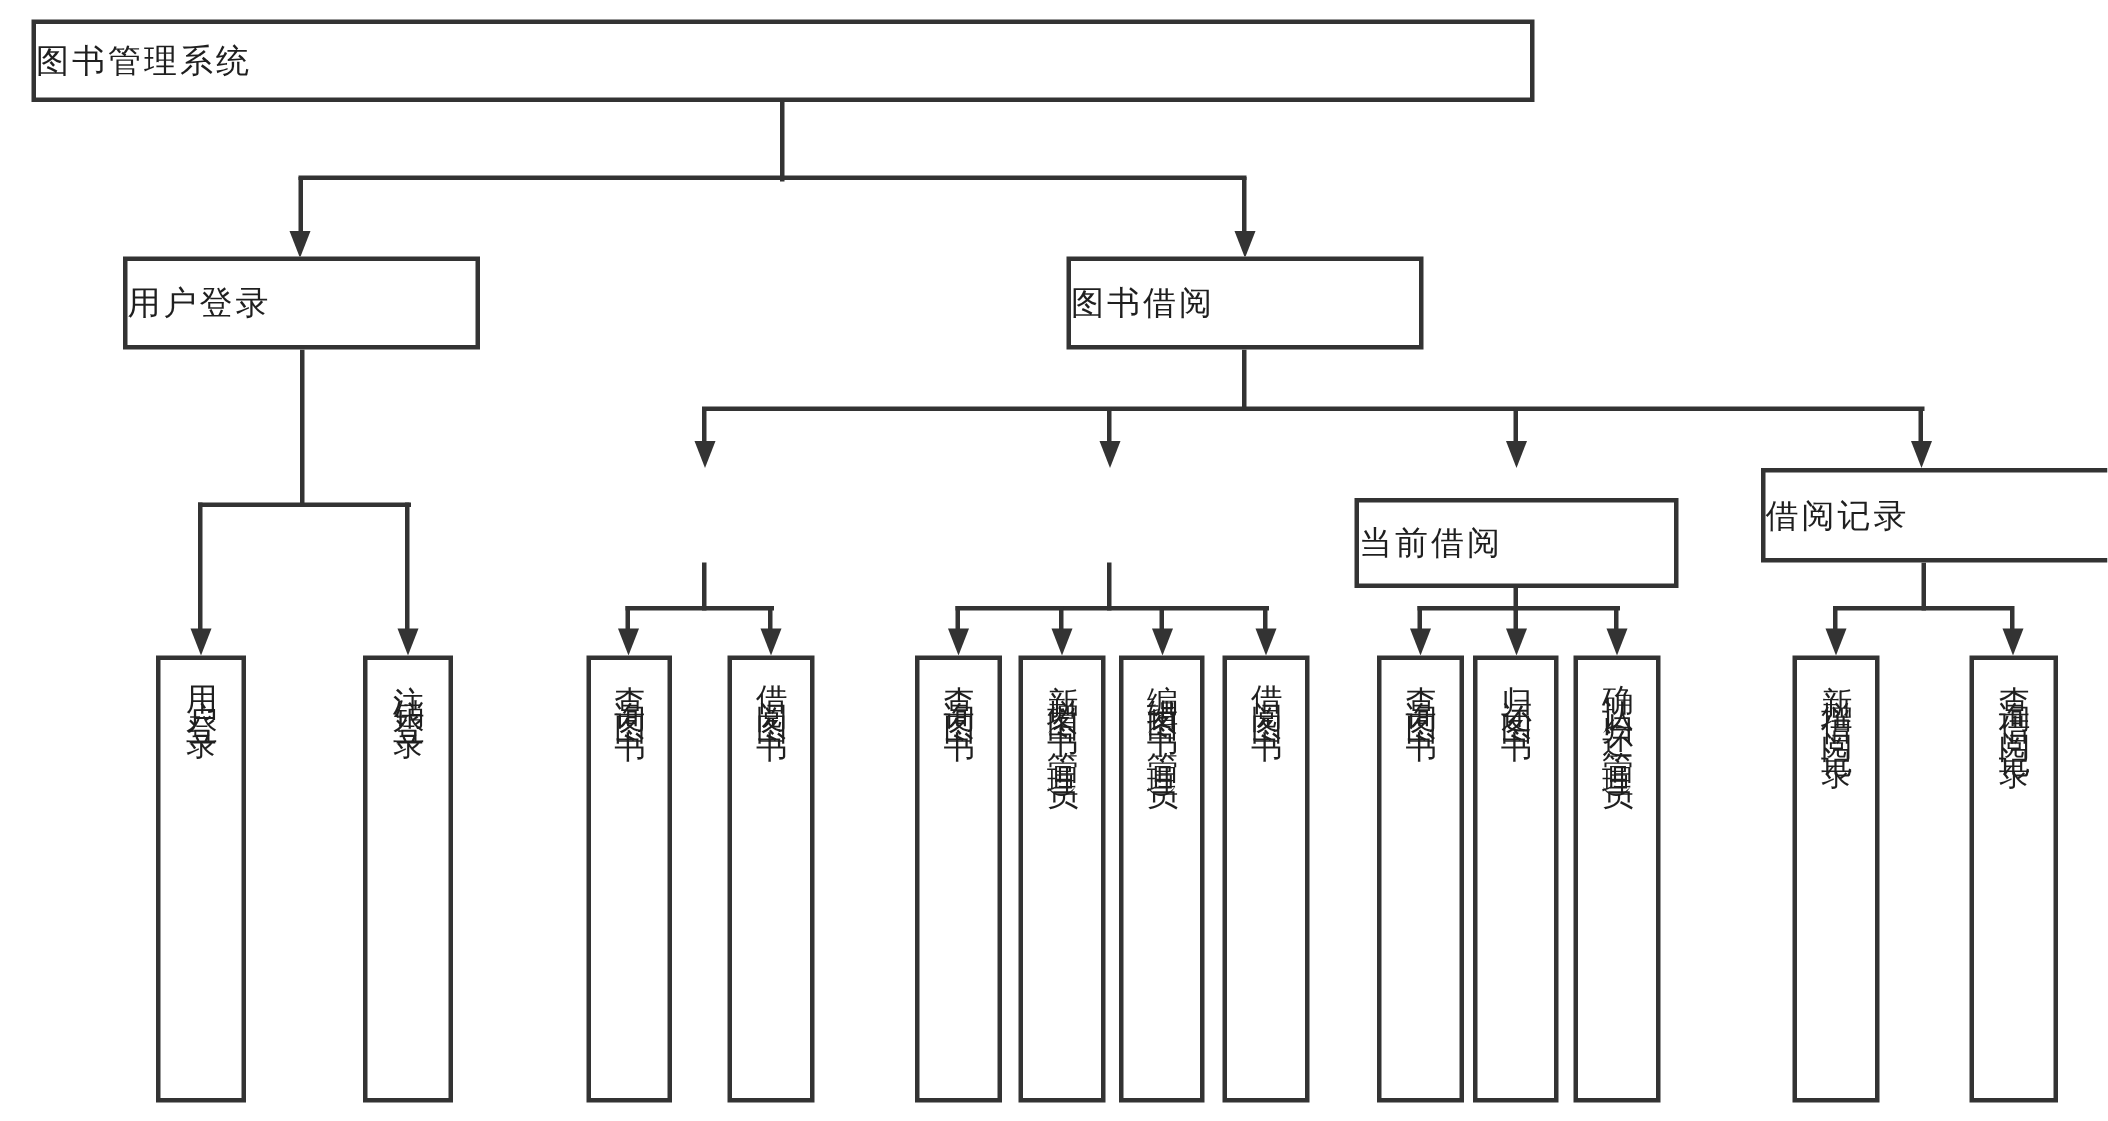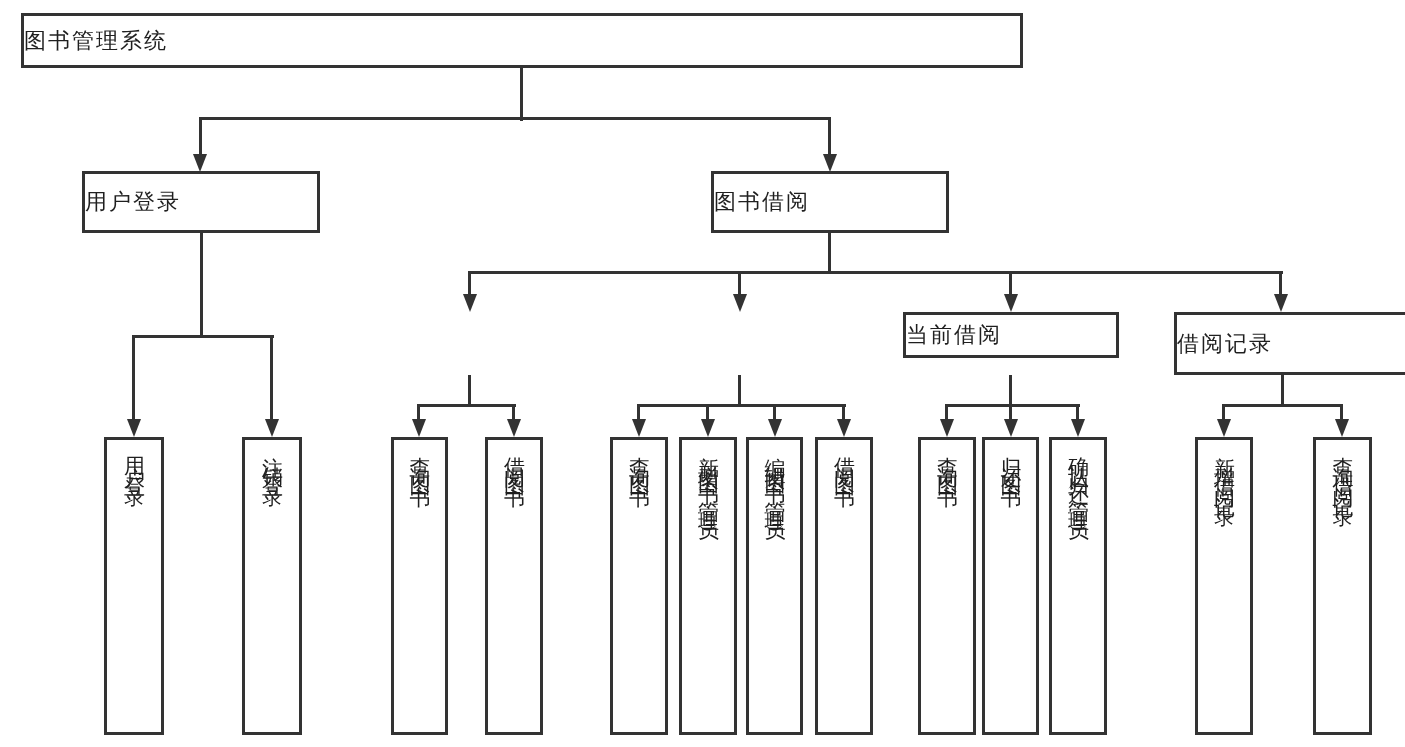--- a/index.html
+++ b/index.html
@@ -113,21 +113,21 @@
   <div class="box h" style="left:82px;top:171px;width:238px;height:62px;">
     <span>用户登录</span>
   </div>
 
   <div class="box h" style="left:711px;top:171px;width:238px;height:62px;">
     <span>图书借阅</span>
   </div>
 
 
 
-  <div class="box h" style="left:903px;top:312px;width:216px;height:46px;">
+  <div class="box h" style="left:903px;top:332px;width:216px;height:60px;">
     <span>当前借阅</span>
   </div>
 
   <div class="box h" style="left:1174px;top:312px;width:251px;height:63px;">
     <span>借阅记录</span>
   </div>
 
   <div class="box v" style="left:104px;top:437px;width:60px;height:298px;">
     <span>用户登录</span>
   </div>

